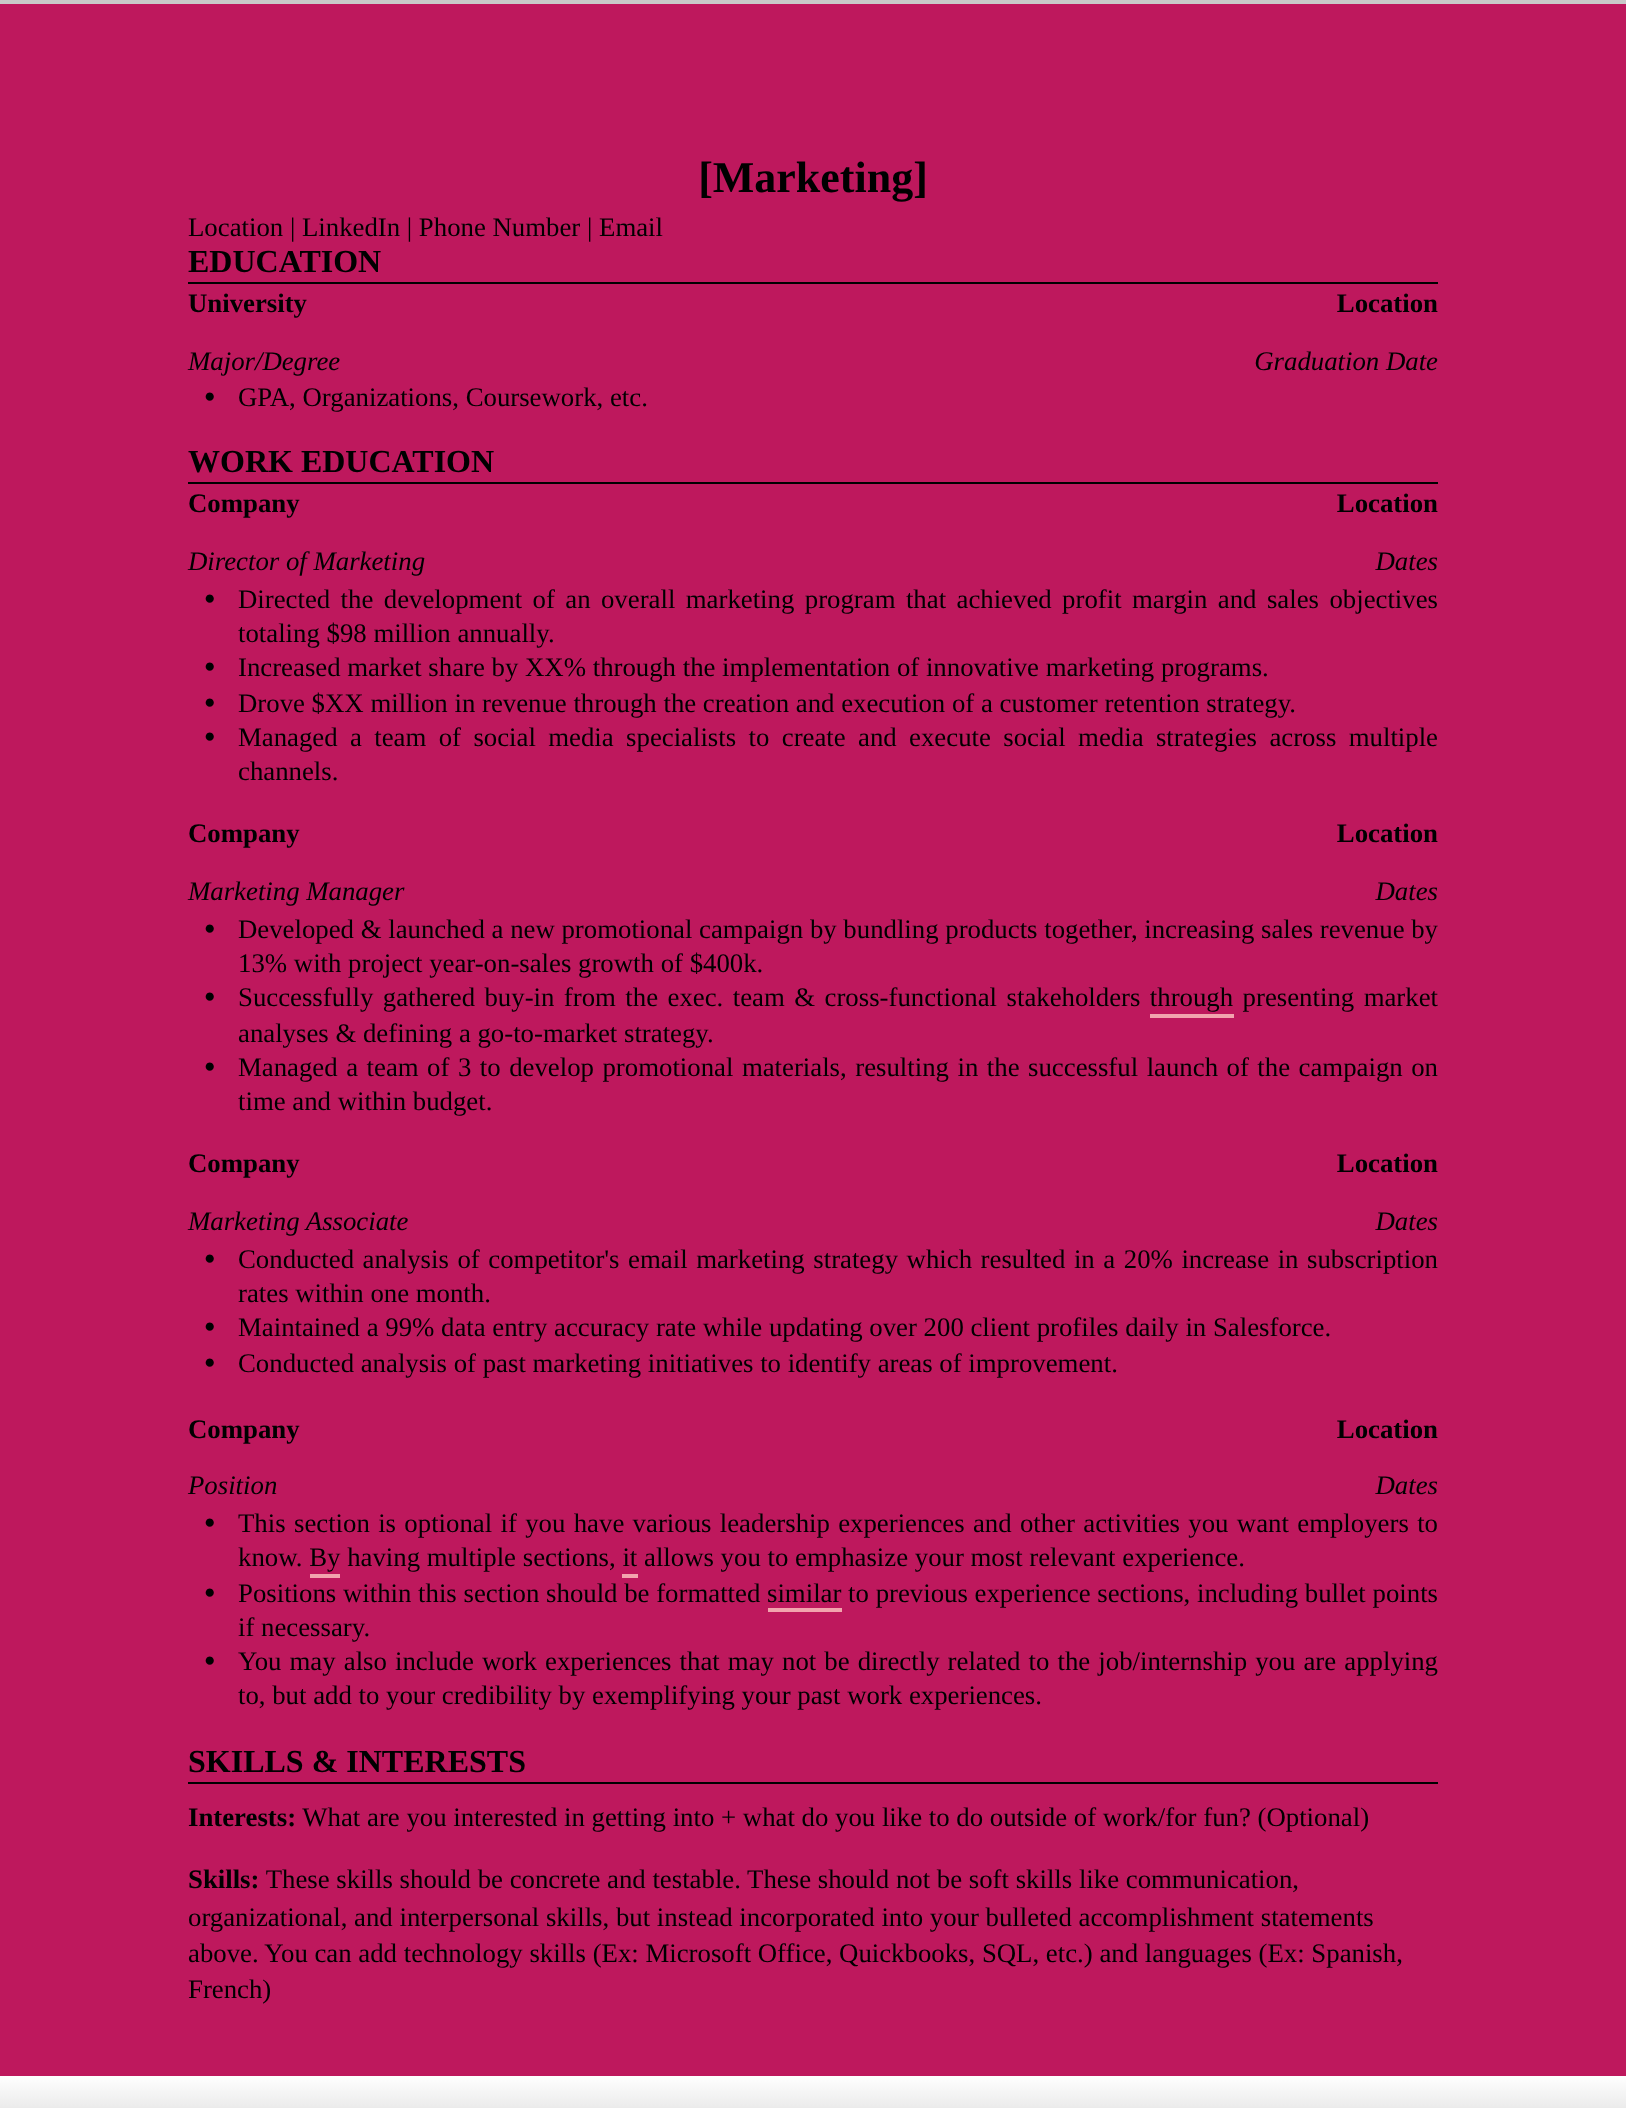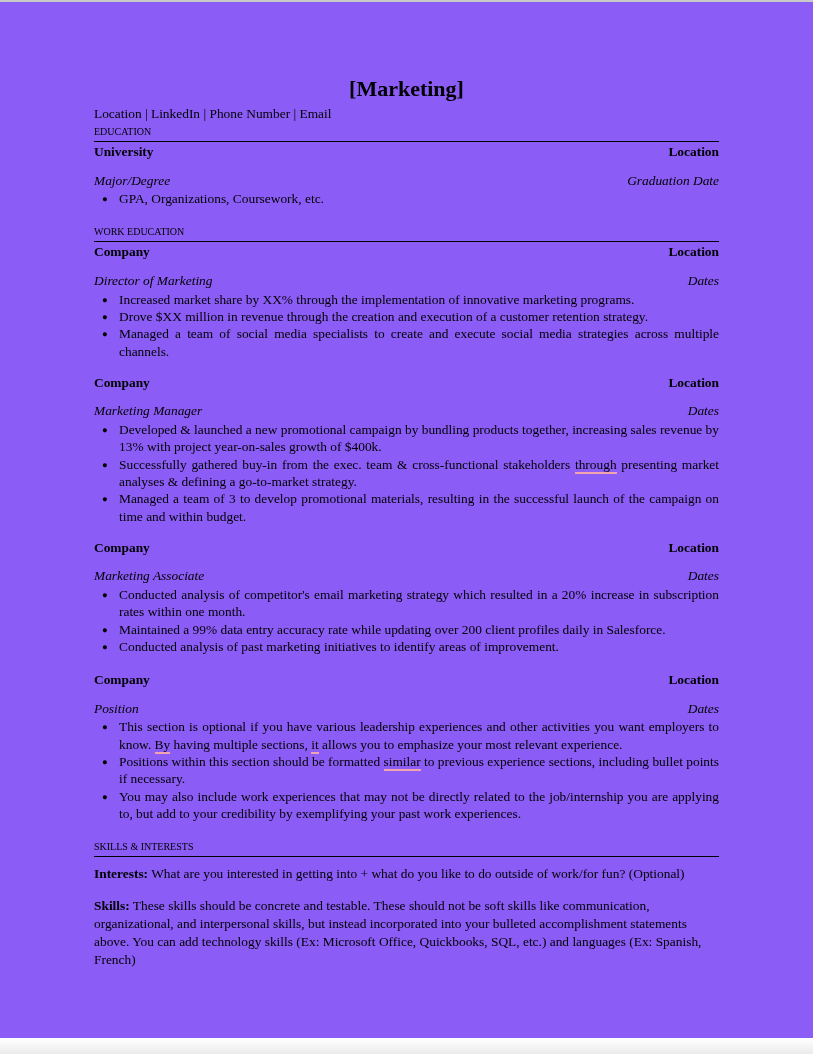--- a/index.html
+++ b/index.html
@@ -1,30 +1,30 @@
 <!DOCTYPE html>
 <html><head>
 <meta charset="utf-8">
 <style>
   html,body { margin:0; padding:0; background:#ffffff; }
   .page {
-    position:relative; width:813px; height:1054px; background:#8b5cf6;
+    position:relative; width:813px; height:1054px; background:#be185d;
     font-family:"Liberation Serif","DejaVu Serif",serif; color:#000000;
     overflow:hidden;
   }
   .top-edge { position:absolute; top:0; left:0; right:0; height:2px; background:#c9c9c9; }
   .bottom-fade { position:absolute; bottom:0; left:0; right:0; height:16px;
     background:linear-gradient(#ffffff,#ebebeb); }
   .content { padding:76px 94px 0 94px; width:625px; }
   .title { font-size:22px; line-height:26px; font-weight:bold; text-align:center; margin:0; }
   .contact { font-size:13.4px; line-height:17px; text-align:left; margin-top:3px; }
   .section { margin-top:17px; }
   .section.first { margin-top:2px; }
   .sec-heading {
-    font-size:10px; font-weight:normal; line-height:15px;
+    font-size:16px; font-weight:bold; line-height:15px;
     border-bottom:1.5px solid #000000; padding-bottom:2px;
   }
   .hrow { display:flex; justify-content:space-between; font-size:13.4px; line-height:15.6px; }
   .hrow.bold { font-weight:bold; }
   .hrow.italic { font-style:italic;margin-top:13px; }
   .hrow.first { margin-top:2px; }
   ul.bullets { list-style:none; margin:2px 0 0 0; padding:0; font-size:13.4px; line-height:17.3px; }
   ul.bullets li { position:relative; padding-left:25px; text-align:justify; }
   ul.bullets li::before { content:"●"; position:absolute; left:8px; top:1px; font-size:9.5px; }
   .mark { border-bottom:2.5px solid #f2a4ae; padding-bottom:0.5px; }
@@ -65,20 +65,21 @@
       <div>
         <div class="hrow bold first">
           <span>Company</span>
           <span>Location</span>
         </div>
         <div class="hrow italic">
           <span>Director of Marketing</span>
           <span>Dates</span>
         </div>
         <ul class="bullets">
+          <li><span>Directed the development of an overall marketing program that achieved profit margin and sales objectives totaling $98 million annually.</span></li>
           <li><span>Increased market share by XX% through the implementation of innovative marketing programs.</span></li>
           <li><span>Drove $XX million in revenue through the creation and execution of a customer retention strategy.</span></li>
           <li><span>Managed a team of social media specialists to create and execute social media strategies across multiple channels.</span></li>
         </ul>
       </div>
 
       <div class="job">
         <div class="hrow bold">
           <span>Company</span>
           <span>Location</span>

